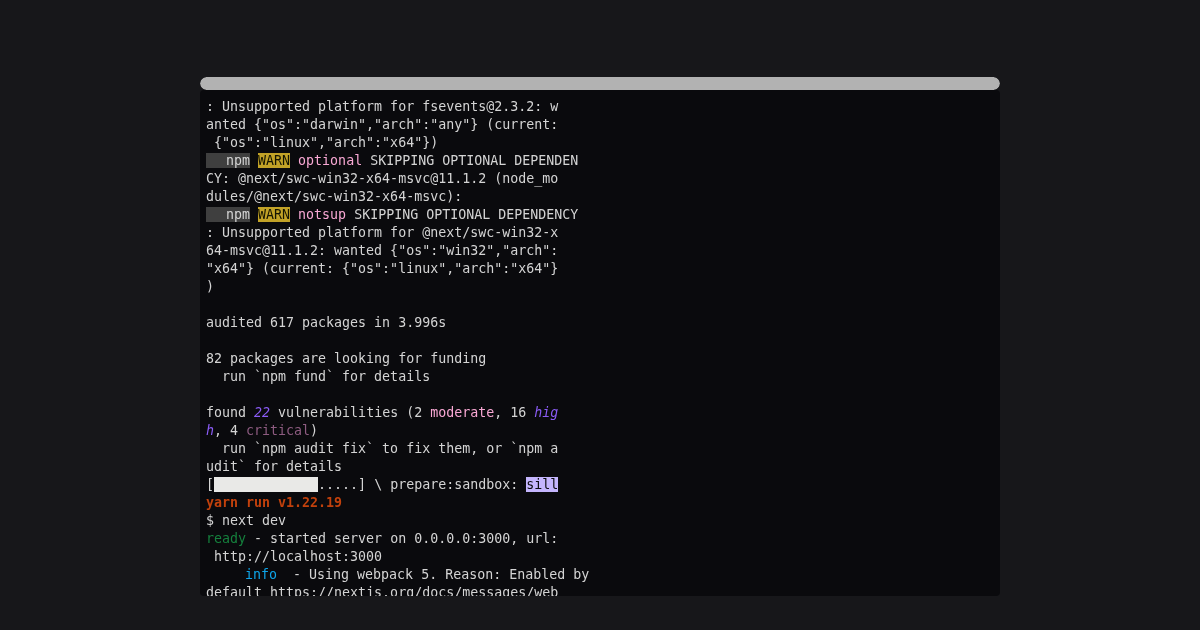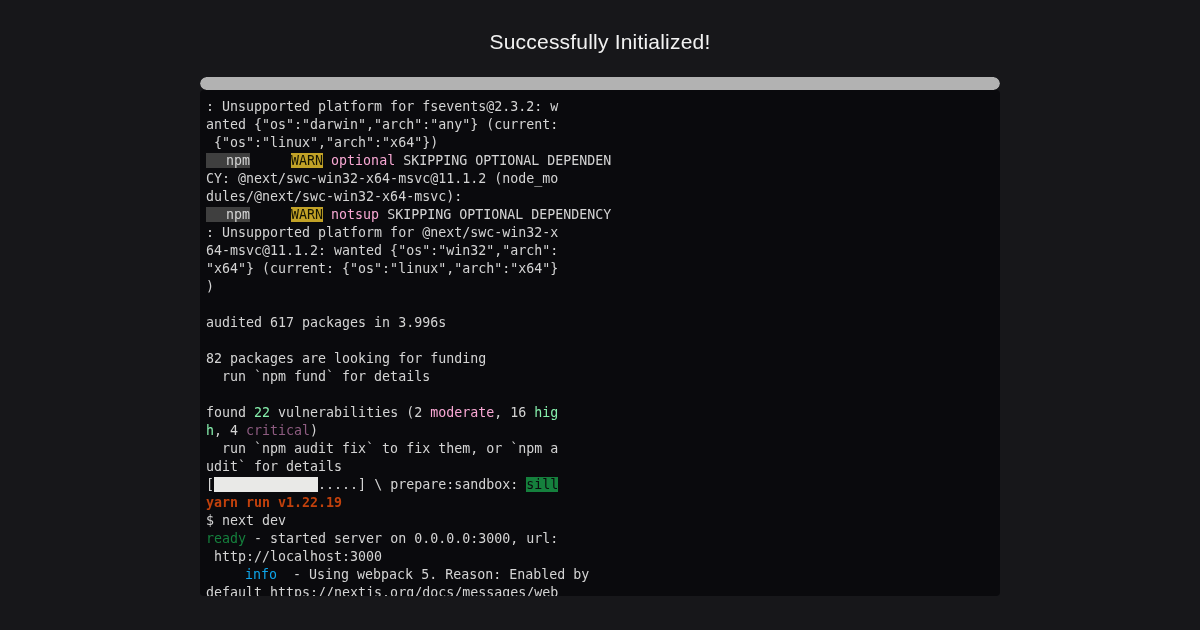--- a/index.html
+++ b/index.html
@@ -58,37 +58,36 @@
   }
   .term-content {
     font-family: "DejaVu Sans Mono", monospace;
     font-size: 13.3px;
     line-height: 18px;
     color: #d4d4d4;
     white-space: pre;
   }
   .line { min-height: 18px; }
   .npm    { background: #3f3f3f; color: #d4d4d4; padding-left: 20px; }
-  .warn   { background: #c2a227; color: #141402; margin-left: 33px; }
+  .warn   { background: #c2a227; color: #141402; }
   .dim    { color: #f9a8d4; }
-  .red    { color: #86efac; }
+  .red    { color: #8b5cf6; font-style: italic; }
   .yellow { color: #f9a8d4; }
   .magenta{ color: #8e5c81; }
   .green  { color: #15803d; }
   .teal   { color: #0ea5e9; margin-left: 39px; }
   .bold   { font-weight: bold; color: #c2410c; }
   .block  { background: #e9e9e7; }
-  .invert { background: #15803d; color: #0a0a0d; }
+  .invert { background: #c4b5fd; color: #0a0a0d; }
 </style>
 </head>
 <body>
 
 <div class="stage">
 
-  <h1 class="title">Successfully Initialized!</h1>
 
   <div class="progress">
     <div class="progress-fill" style="width: 100%; background: rgb(178, 178, 178);"></div>
   </div>
 
   <div class="terminal">
     <div class="term-content"><div class="line"><span>: Unsupported platform for fsevents@2.3.2: w</span></div><div class="line"><span>anted {"os":"darwin","arch":"any"} (current:</span></div><div class="line"><span> {"os":"linux","arch":"x64"})</span></div><div class="line"><span class="npm">npm</span><span> </span><span class="warn">WARN</span><span> </span><span class="dim">optional</span><span> SKIPPING OPTIONAL DEPENDEN</span></div><div class="line"><span>CY: @next/swc-win32-x64-msvc@11.1.2 (node_mo</span></div><div class="line"><span>dules/@next/swc-win32-x64-msvc):</span></div><div class="line"><span class="npm">npm</span><span> </span><span class="warn">WARN</span><span> </span><span class="dim">notsup</span><span> SKIPPING OPTIONAL DEPENDENCY</span></div><div class="line"><span>: Unsupported platform for @next/swc-win32-x</span></div><div class="line"><span>64-msvc@11.1.2: wanted {"os":"win32","arch":</span></div><div class="line"><span>"x64"} (current: {"os":"linux","arch":"x64"}</span></div><div class="line"><span>)</span></div><div class="line"><span></span></div><div class="line"><span>audited 617 packages in 3.996s</span></div><div class="line"><span></span></div><div class="line"><span>82 packages are looking for funding</span></div><div class="line"><span>  run `npm fund` for details</span></div><div class="line"><span></span></div><div class="line"><span>found </span><span class="red">22</span><span> vulnerabilities (2 </span><span class="yellow">moderate</span><span>, 16 </span><span class="red">hig</span></div><div class="line"><span class="red">h</span><span>, 4 </span><span class="magenta">critical</span><span>)</span></div><div class="line"><span>  run `npm audit fix` to fix them, or `npm a</span></div><div class="line"><span>udit` for details</span></div><div class="line"><span>[</span><span class="block">             </span><span>.....] \ prepare:sandbox: </span><span class="invert">sill</span></div><div class="line"><span class="bold">yarn run v1.22.19</span></div><div class="line"><span>$ next dev</span></div><div class="line"><span class="green">ready</span><span> - started server on 0.0.0.0:3000, url:</span></div><div class="line"><span> http://localhost:3000</span></div><div class="line"><span class="teal">info</span><span>  - Using webpack 5. Reason: Enabled by</span></div><div class="line"><span>default https://nextjs.org/docs/messages/web</span></div></div>
   </div>
 
 </div>

